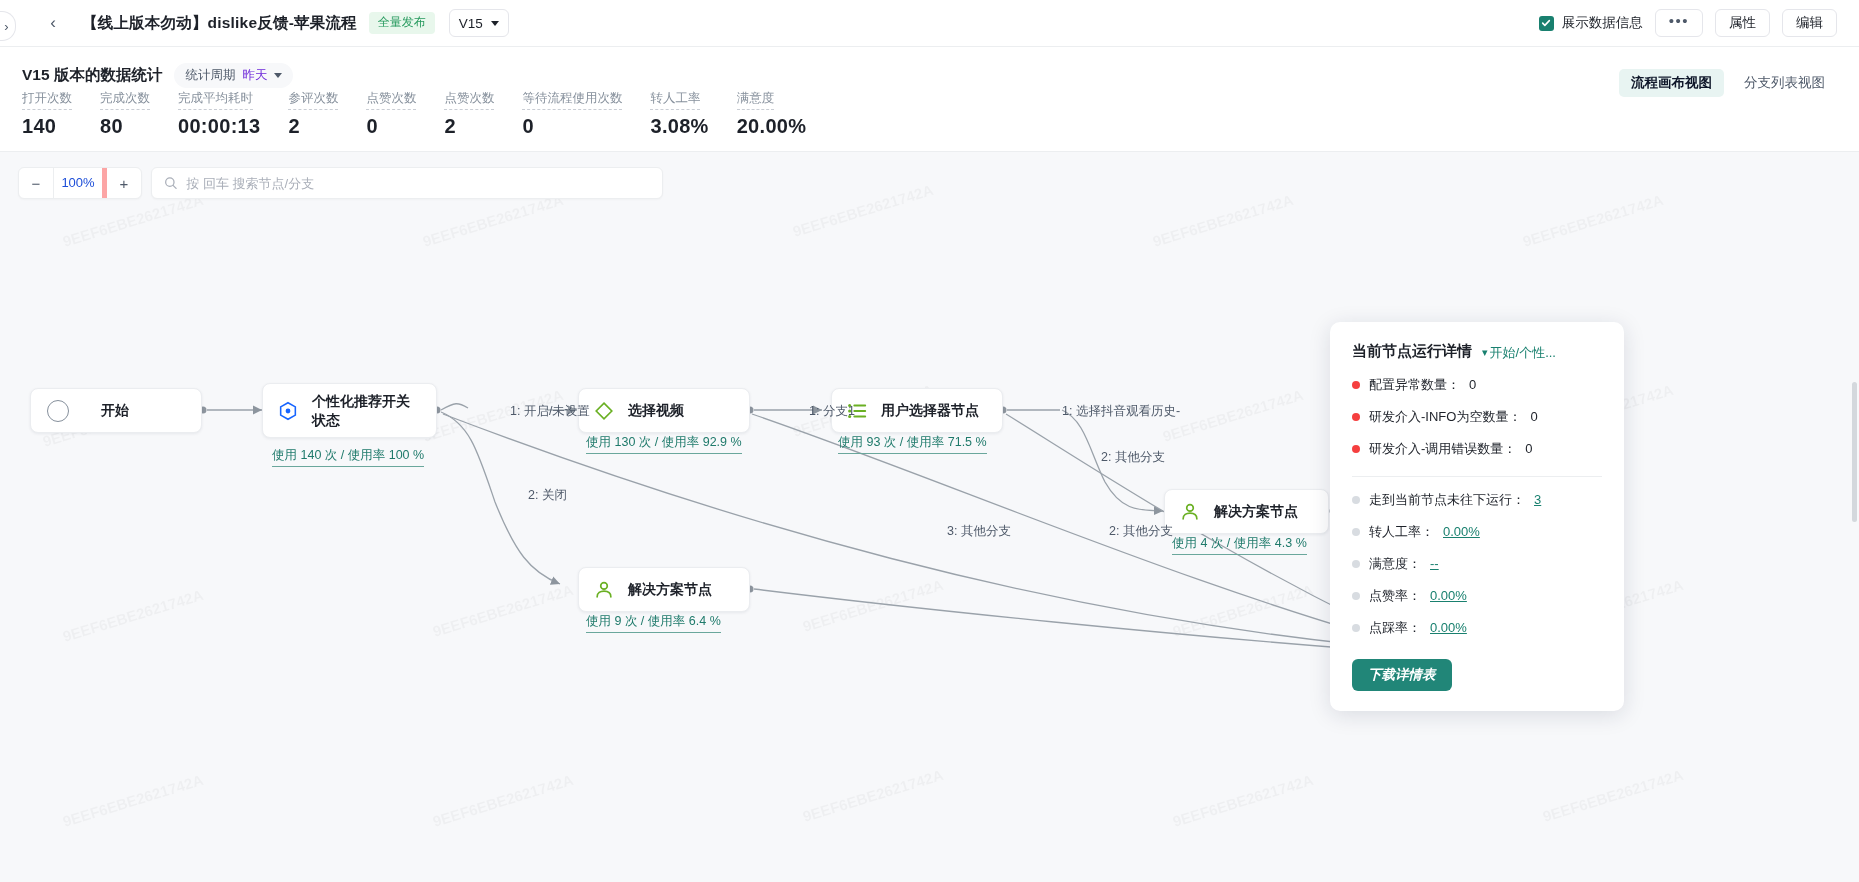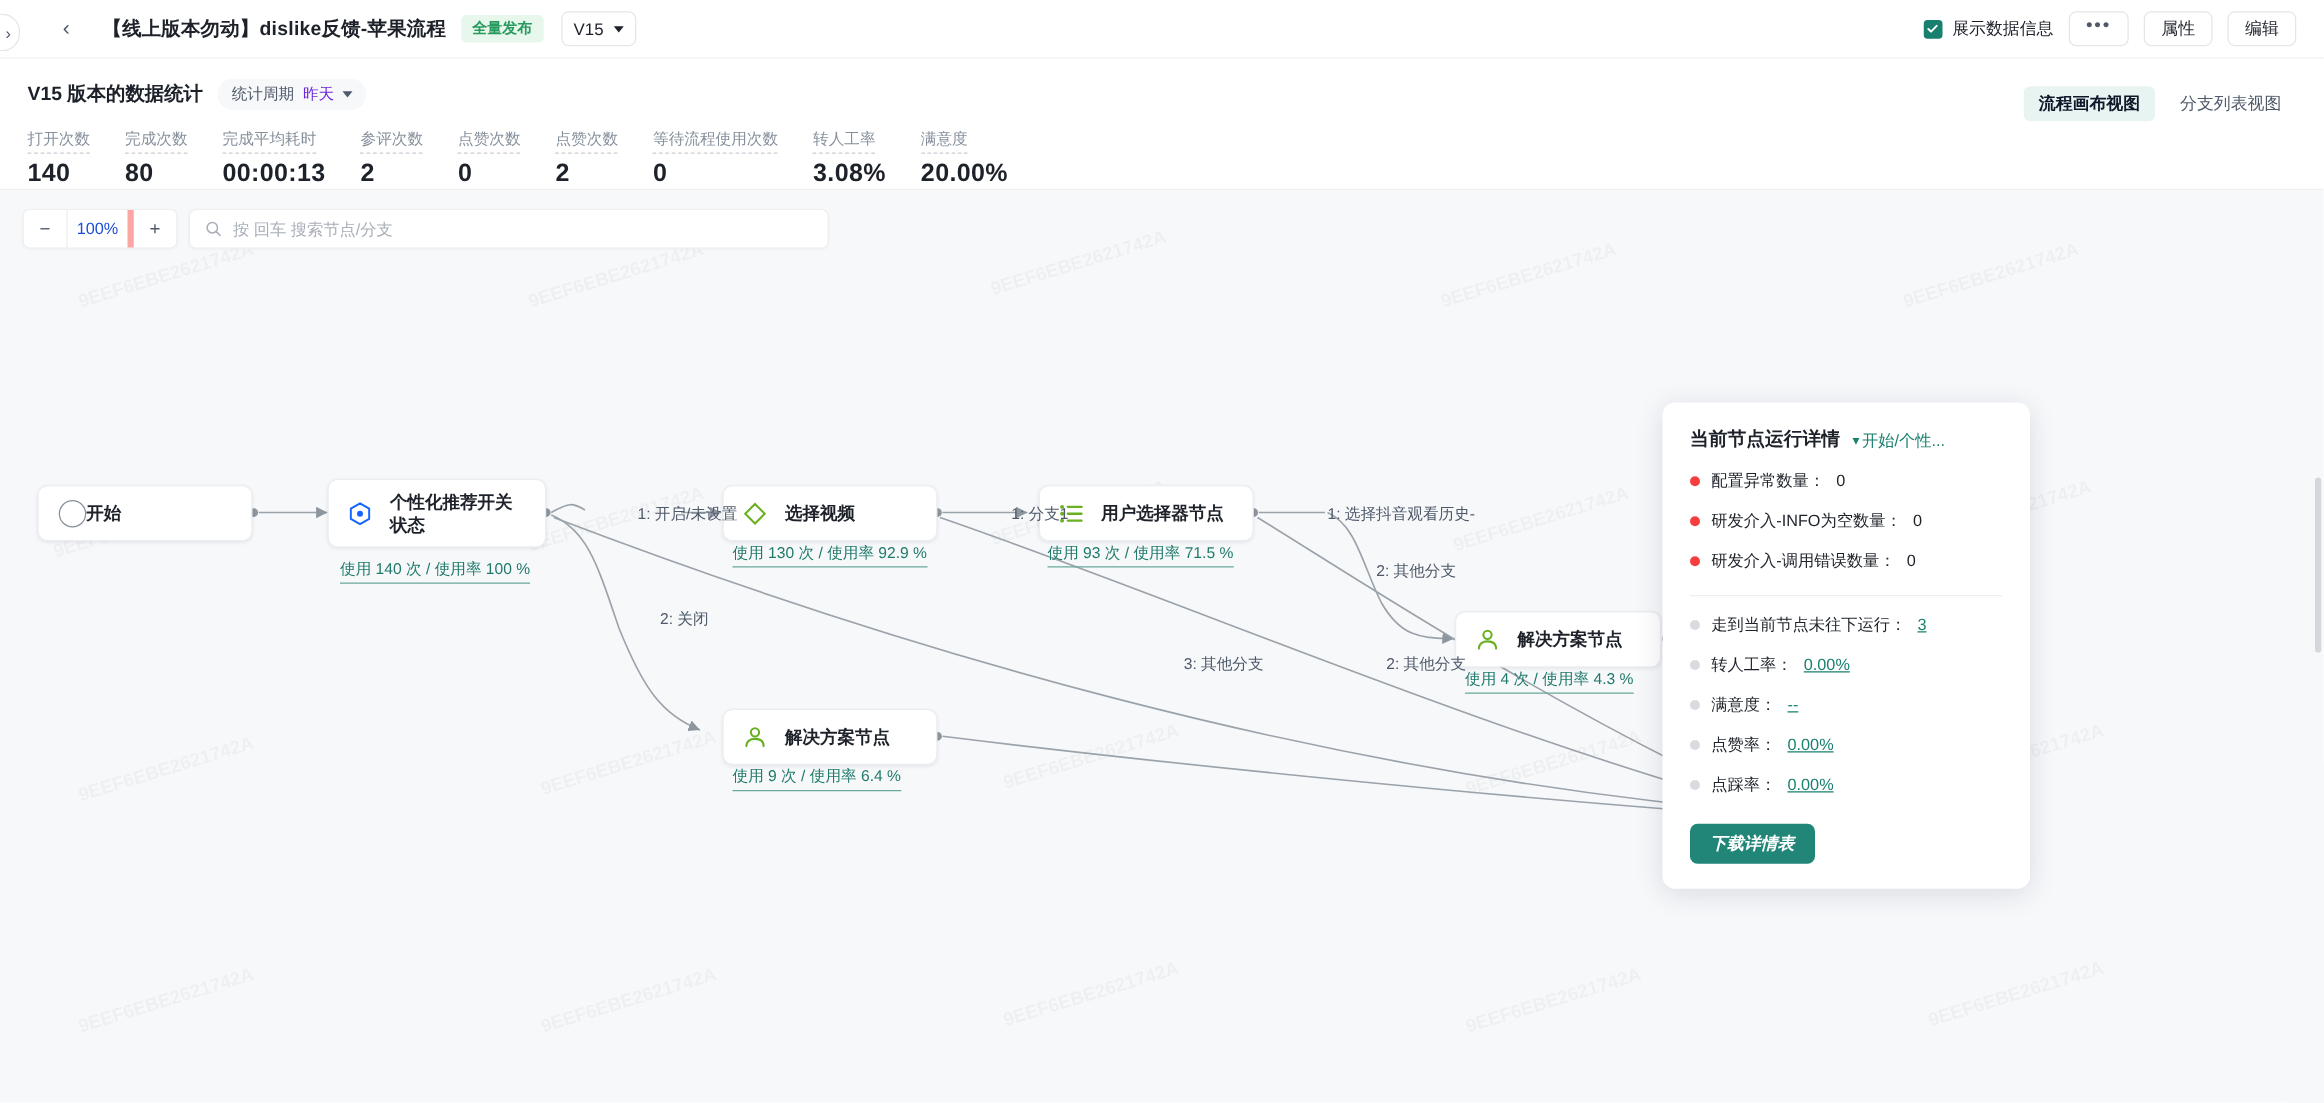--- a/index.html
+++ b/index.html
@@ -26,21 +26,21 @@
     font-size: 13px; color: #4e5969; cursor: pointer; padding-left:6px;
   }
   .back-chevron {
     margin-left: 42px; width: 22px; height: 22px; display:flex;
     align-items:center; justify-content:center;
     color:#4e5969; font-size:17px; cursor:pointer;
   }
   .doc-title { margin-left: 18px; font-size: 15.5px; font-weight: 700; color:#1d2129; letter-spacing:.2px;}
   .pub-badge {
     margin-left: 12px; background:#e8f7ec; color:#279a5e; font-size:12px;
-    font-weight:700; padding:3px 9px; border-radius:4px; line-height:1.3;
+    font-weight:400; padding:3px 9px; border-radius:4px; line-height:1.3;
   }
   .ver-select {
     margin-left: 14px; border:1px solid #e5e6eb; border-radius:6px;
     height: 28px; padding: 0 9px; display:flex; align-items:center; gap:8px;
     font-size:13.5px; color:#1d2129; cursor:pointer; background:#fff;
   }
   .caret { width:0;height:0;border-left:4.5px solid transparent;border-right:4.5px solid transparent;border-top:5px solid #1d2129;}
   .hdr-right { margin-left:auto; display:flex; align-items:center; gap:12px; padding-right:22px; }
   .chk-wrap { display:flex; align-items:center; gap:8px; cursor:pointer; }
   .chk {
@@ -66,21 +66,21 @@
   .period-pill {
     margin-left:12px; display:flex; align-items:center; gap:7px;
     background:#f7f8fa; border-radius:14px; padding:4px 11px;
     font-size:12.5px; color:#4e5969; cursor:pointer;
   }
   .period-pill .pv { color:#6d28d9; }
   .caret-g { width:0;height:0;border-left:4px solid transparent;border-right:4px solid transparent;border-top:5px solid #4e5969;}
   .view-tabs { position:absolute; right:22px; top:22px; display:flex; gap:8px;}
   .vtab { font-size:13.5px; padding:5px 12px; border-radius:5px; color:#4e5969; cursor:pointer;}
   .vtab.active { background:#e8f4f2; color:#0f172a; font-weight:600;}
-  .metrics { display:flex; margin-top:14px; }
+  .metrics { display:flex; }
   .metric { margin-right:28px; }
   .metric .ml {
     font-size:12.5px; color:#86909c; border-bottom:1px dashed #c9cdd4;
     padding-bottom:2px; display:inline-block; line-height:1.25;
   }
   .metric .mv { font-size:20px; font-weight:700; color:#1d2129; margin-top:5px; letter-spacing:.3px;}
 
   
   .canvas {
     position:absolute; top:152px; left:0; width:1859px; height:730px;
@@ -120,21 +120,21 @@
     border-bottom:1px solid #6aa79c; padding-bottom:2px; cursor:pointer;
   }
   .edge-label {
     position:absolute; font-size:12.5px; color:#4e5969; white-space:nowrap;
     background:transparent;
     margin-left:44px;
   }
   .terminal {
     position:absolute; background:#fff; border:1px solid #ebedf0; border-radius:8px;
     box-shadow:0 1px 3px rgba(20,30,60,.07);
-    display:flex; align-items:center; padding:0 16px; gap:0;
+    display:flex; align-items:center; padding:0 16px; gap:32px;
   }
   .circ { width:22px;height:22px;border-radius:50%;border:1.8px solid #86909c;}
 
   
   .panel {
     position:absolute; left:1330px; top:170px; width:294px;
     background:#fff; border-radius:10px; box-shadow:0 4px 22px rgba(20,30,60,.13);
     padding:20px 22px 20px 22px; z-index:10;
   }
   .panel-head { display:flex; align-items:baseline; gap:10px; }

